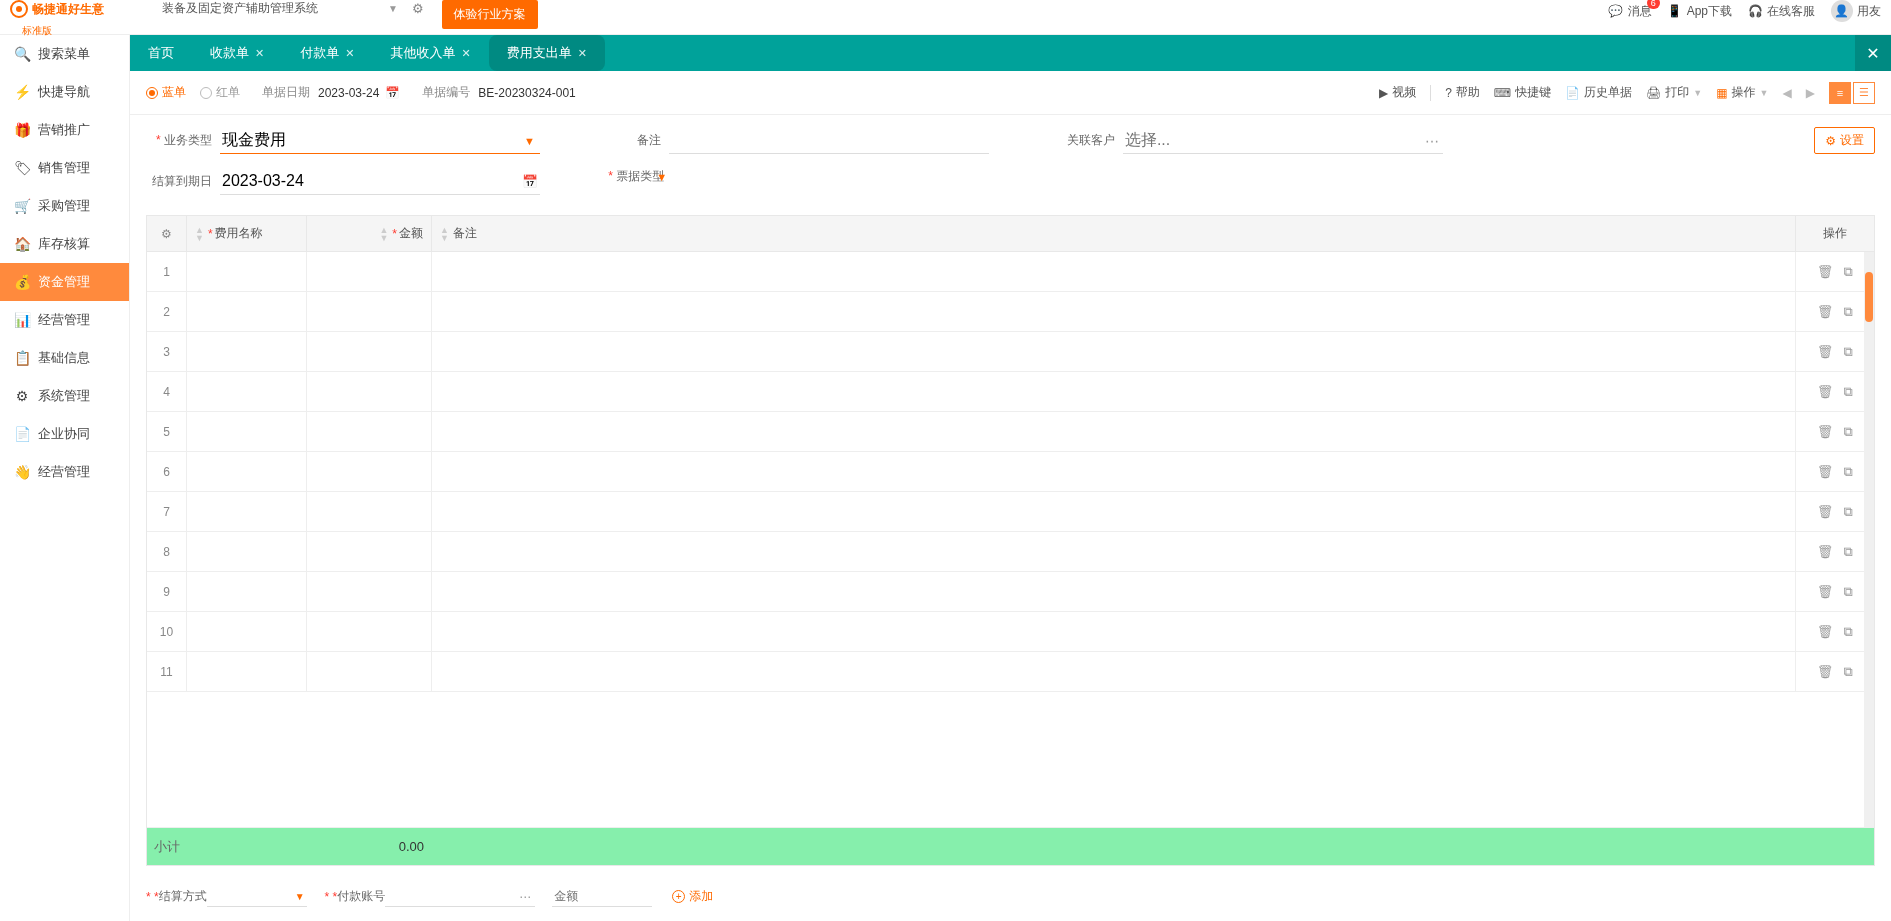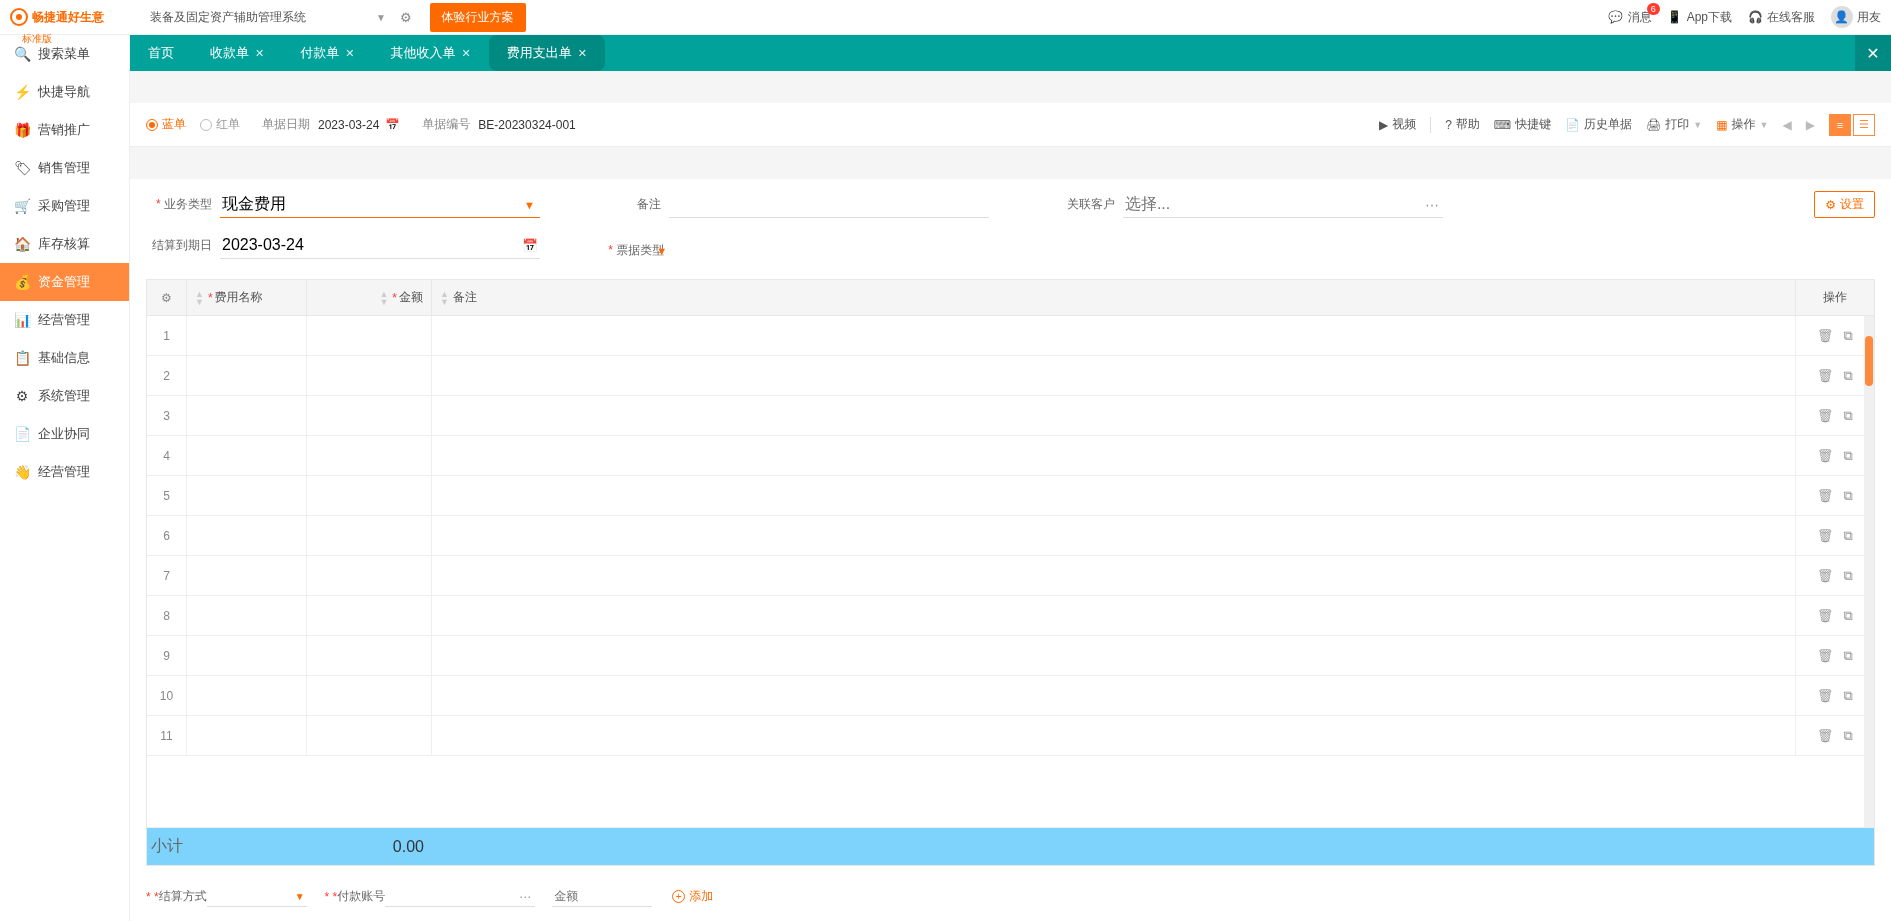--- a/index.html
+++ b/index.html
@@ -1,41 +1,41 @@
 <!DOCTYPE html>
 <html><head>
 <meta charset="utf-8">
 <style>
 * { margin: 0; padding: 0; box-sizing: border-box; font-family: "Microsoft YaHei", Arial, sans-serif; }
 body { background: #fff; font-size: 13px; color: #333; overflow: hidden; }
 
 
-.top-header { height: 35px; display: flex; align-items: center; padding: 0 10px; border-bottom: 1px solid #eee; }
+.top-header { height: 35px; display: flex; align-items: flex-start; padding: 0 10px; border-bottom: 1px solid #eee; }
 .logo-block { display: flex; align-items: center; width: 120px; }
 .logo-circle { width: 18px; height: 18px; border: 2px solid #ff6a00; border-radius: 50%; margin-right: 4px; position: relative; }
 .logo-circle::after { content: ""; position: absolute; width: 6px; height: 6px; background: #ff6a00; border-radius: 50%; top: 4px; left: 4px; }
 .logo-text { color: #ff6a00; font-size: 12px; font-weight: bold; }
 .logo-sub { color: #ff6a00; font-size: 10px; position: absolute; top: 24px; left: 12px; }
-.system-select { margin-left: 20px; display: flex; align-items: center; font-size: 12px; color: #555; }
+.system-select { margin-left: 32px; display: flex; align-items: center; font-size: 12px; color: #555; }
 .chev-down { margin-left: 70px; color: #999; font-size: 10px; }
 .gear-mini { margin-left: 14px; color: #888; font-size: 13px; }
 .orange-btn { background: #ff6a00; color: #fff; border: none; padding: 6px 12px; margin-left: 18px; font-size: 12px; cursor: pointer; border-radius: 2px; }
 .top-right { margin-left: auto; display: flex; align-items: center; gap: 16px; font-size: 12px; color: #555; }
 .tr-item { display: flex; align-items: center; gap: 4px; cursor: pointer; position: relative; }
 .badge { position: absolute; top: -6px; right: -8px; background: #ff3b30; color: #fff; border-radius: 8px; font-size: 9px; padding: 0 4px; line-height: 12px; }
 .avatar { width: 22px; height: 22px; background: #ddd; border-radius: 50%; display: flex; align-items: center; justify-content: center; color: #999; }
 
 
 .layout { display: flex; height: calc(100vh - 35px); }
 .sidebar { width: 130px; background: #fff; border-right: 1px solid #eee; }
 .side-item { display: flex; align-items: center; gap: 8px; padding: 10px 14px; font-size: 13px; color: #444; cursor: pointer; }
 .side-item.active { background: #ff8a3d; color: #fff; }
 .side-icon { width: 16px; text-align: center; color: inherit; font-size: 14px; }
 
-.main { flex: 1; display: flex; flex-direction: column; background: #f5f5f5; overflow: hidden; gap: 32px; }
+.main { flex: 1; display: flex; flex-direction: column; background: #f5f5f5; overflow: hidden; }
 
 
 .tabbar { background: #00a29a; height: 36px; display: flex; align-items: stretch; position: relative; }
 .tab { padding: 0 18px; display: flex; align-items: center; color: #fff; font-size: 13px; cursor: pointer; gap: 6px; }
 .tab.active { background: #008a82; border-radius: 8px; }
 .tab-close { font-size: 11px; opacity: .85; }
 .tabbar-x { margin-left: auto; width: 36px; display: flex; align-items: center; justify-content: center; color: #fff; background: #008a82; cursor: pointer; font-size: 16px; }
 
 
 .subbar { background: #fff; height: 44px; display: flex; align-items: center; padding: 0 16px; border-bottom: 1px solid #eee; font-size: 12px; }
@@ -50,21 +50,21 @@
 .subbar-right { margin-left: auto; display: flex; align-items: center; gap: 14px; color: #555; }
 .sr-item { display: flex; align-items: center; gap: 4px; cursor: pointer; }
 .divider-v { width: 1px; height: 16px; background: #ddd; }
 .toggle-views { display: flex; gap: 2px; }
 .tv { width: 22px; height: 22px; border: 1px solid #ff8a3d; display: flex; align-items: center; justify-content: center; font-size: 11px; color: #ff8a3d; cursor: pointer; }
 .tv.active { background: #ff8a3d; color: #fff; }
 .mini-arrow { color: #bbb; font-size: 12px; cursor: pointer; }
 
 
 .form-area { background: #fff; padding: 12px 16px 6px; }
-.form-row { display: flex; align-items: flex-end; margin-bottom: 14px; }
+.form-row { display: flex; align-items: flex-start; margin-bottom: 14px; }
 .form-group { display: flex; align-items: center; margin-right: 60px; }
 .flab { font-size: 12px; color: #666; width: 66px; text-align: right; margin-right: 8px; }
 .req::before { content: "* "; color: #ff3b30; }
 .finput { border: none; border-bottom: 1px solid #ddd; padding: 4px 2px; font-size: 16px; min-width: 300px; outline: none; }
 .finput.wide { min-width: 320px; }
 .finput.active-line { border-bottom-color: #ff6a00; }
 .drop-chev { color: #ff6a00; margin-left: -16px; pointer-events: none; font-size: 11px; }
 .drop-chev.grey { color: #bbb; }
 .dots { color: #999; margin-left: -18px; letter-spacing: 1px; font-size: 14px; }
 .settings-btn { border: 1px solid #ff6a00; color: #ff6a00; background: #fff; padding: 4px 10px; font-size: 12px; border-radius: 2px; cursor: pointer; display: flex; align-items: center; gap: 4px; margin-left: auto; }
@@ -84,21 +84,21 @@
 .tbody { overflow-y: auto; flex: 1; }
 .trow { display: flex; border-bottom: 1px solid #eee; height: 40px; align-items: center; font-size: 12px; }
 .td { border-right: 1px solid #eee; height: 100%; display: flex; align-items: center; padding: 0 8px; }
 .td-idx { width: 40px; justify-content: center; color: #888; }
 .td-name { width: 120px; }
 .td-amt { width: 125px; justify-content: flex-end; }
 .td-remark { flex: 1; }
 .td-ops { width: 78px; justify-content: center; gap: 10px; color: #999; border-right: none; }
 .op-icon { cursor: pointer; font-size: 13px; }
 
-.tfoot { display: flex; background: #7dd3fc; border-top: 1px solid #eee; height: 38px; align-items: center; font-size: 16px; }
+.tfoot { display: flex; background: #86efac; border-top: 1px solid #eee; height: 38px; align-items: center; font-size: 13px; }
 .tf-label { width: 40px; text-align: center; color: #666; }
 .tf-name { width: 120px; }
 .tf-amt { width: 125px; text-align: right; padding-right: 8px; font-weight: normal; }
 .tf-rest { flex: 1; }
 .tf-ops { width: 78px; }
 
 .right-scrollbar-fake { position: absolute; right: 0; top: 36px; bottom: 38px; width: 10px; background: #f0f0f0; }
 .right-scrollbar-thumb { position: absolute; top: 20px; width: 8px; left: 1px; height: 50px; background: #ff8a3d; border-radius: 4px; }
 
 

